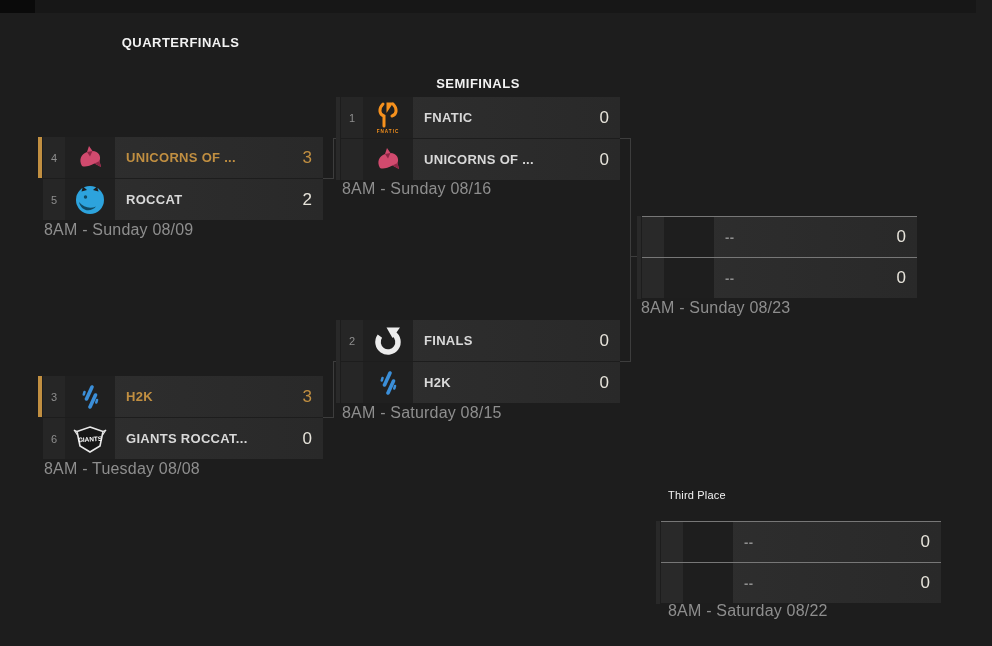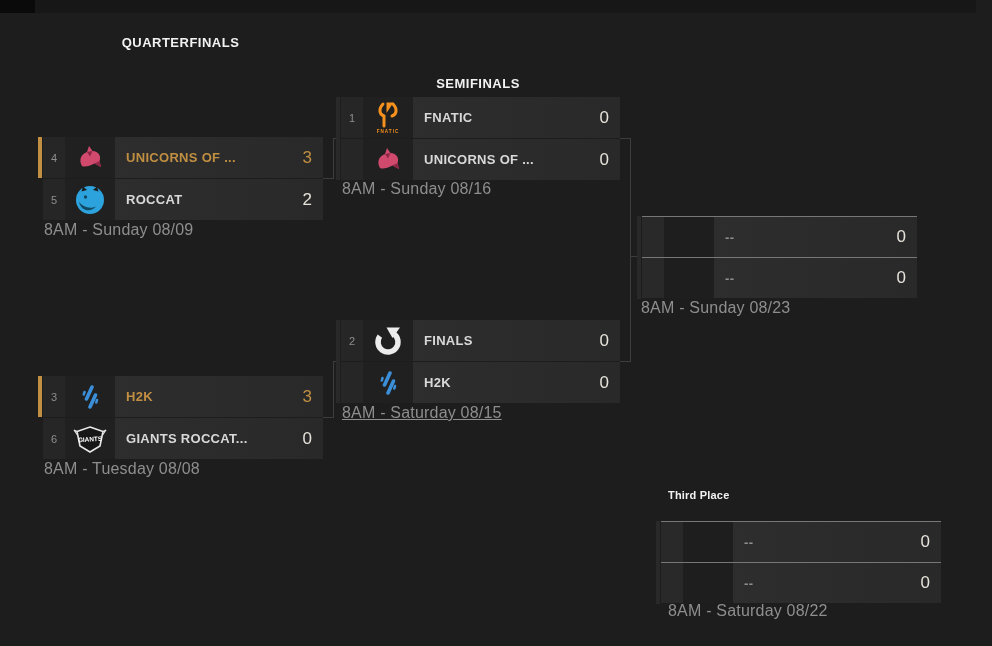--- a/index.html
+++ b/index.html
@@ -3,21 +3,21 @@
 <meta charset="utf-8">
 <style>
   html,body{margin:0;padding:0;background:#1d1d1d;}
   #stage{position:relative;width:976px;height:646px;background:#1d1d1d;overflow:hidden;
          font-family:"Liberation Sans",sans-serif;-webkit-font-smoothing:antialiased;}
   .topstrip{position:absolute;left:0;top:0;width:992px;height:13px;background:#171717;}
   .topbox{position:absolute;left:0;top:0;width:35px;height:13px;background:#0a0a0a;}
 
   .round-header{position:absolute;color:#f2f2f2;font-size:13px;font-weight:bold;
                 letter-spacing:.5px;text-align:center;}
-  .tp-header{position:absolute;color:#f2f2f2;font-size:11px;font-weight:bold;letter-spacing:.2px;}
+  .tp-header{position:absolute;color:#f2f2f2;font-size:11px;font-weight:normal;letter-spacing:.2px;}
 
   .match{position:absolute;}
   .rail{position:absolute;left:0;top:0;width:4px;height:83px;background:#292929;}
   .rail.gold{height:41px;background:#c18f41;}
   .rows{margin-left:5px;}
   .trow{display:flex;align-items:stretch;height:41px;
         background:linear-gradient(90deg,#2f2f2f,#292929);}
   .trow + .trow{margin-top:1px;}
   .match.empty .trow{box-sizing:border-box;border-top:1px solid #777;}
   .match.empty .trow + .trow{margin-top:0;}
@@ -189,21 +189,21 @@
               <path d="M7.5 9 L6.8 11.5"></path>
               <path d="M20 17 L19.3 19.5"></path>
             </g>
           </svg>
         </div>
         <div class="tname">H2K</div>
         <div class="tscore">0</div>
       </div>
     </div>
   </div>
-  <div class="mdate" style="left:342px;top:404px;text-decoration:underline;">8AM - Saturday 08/15</div>
+  <div class="mdate" style="left:342px;top:404px;">8AM - Saturday 08/15</div>
 
   <div class="match empty" style="left:637px;top:216px;width:280px;">
     <div class="rail"></div>
     <div class="rows">
       <div class="trow placeholder">
         <div class="seed"></div>
         <div class="iconcell"></div>
         <div class="tname">--</div>
         <div class="tscore">0</div>
       </div>

